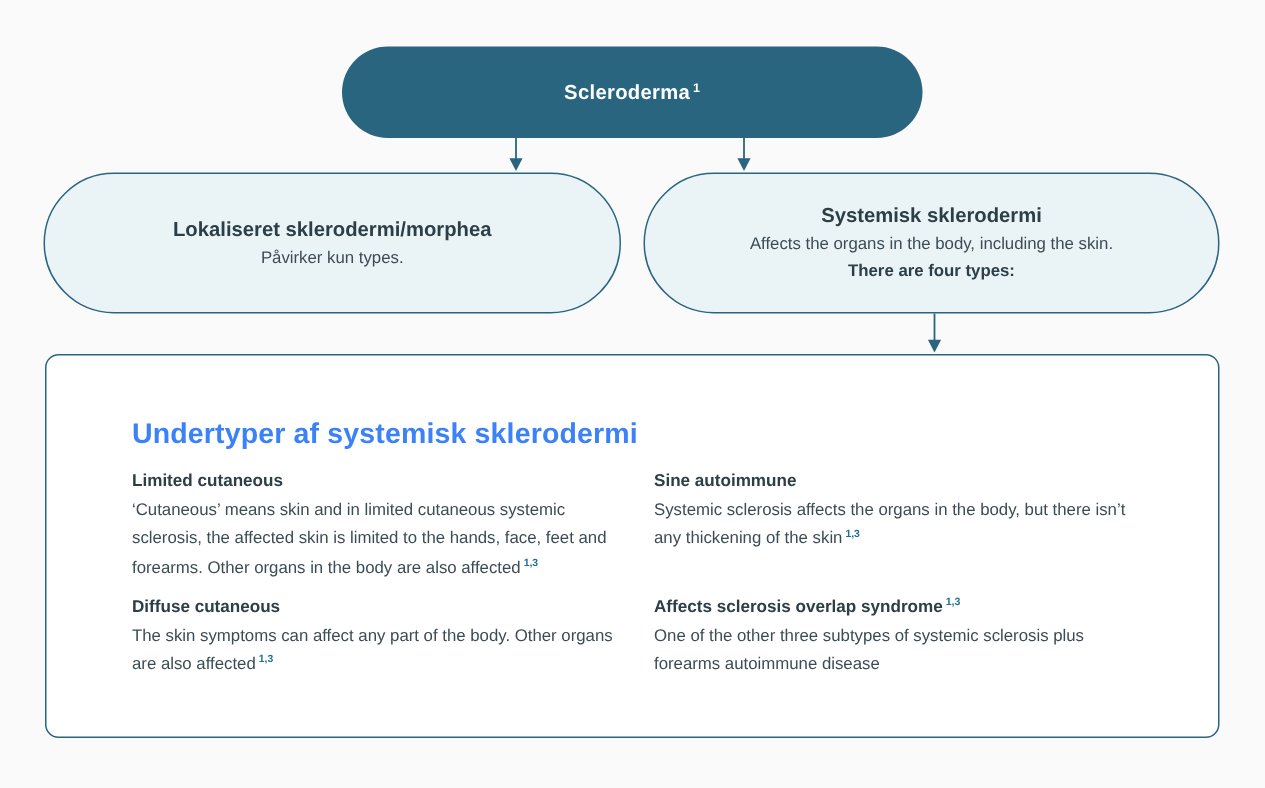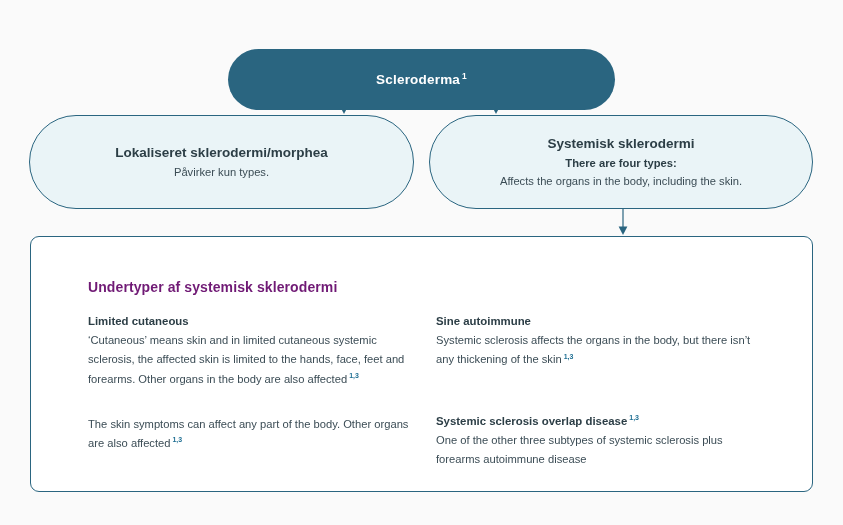--- a/index.html
+++ b/index.html
@@ -28,21 +28,21 @@
     display: flex;
     flex-direction: column;
     align-items: center;
     justify-content: center;
     text-align: center;
   }
 
   
   #root-node {
     left: 228px;
-    top: 49px;
+    top: 31px;
     width: 387px;
     height: 61px;
     background: #2a6580;
     color: #ffffff;
   }
   #root-node .node-title {
     font-size: 13.5px;
     font-weight: bold;
     letter-spacing: 0.2px;
   }
@@ -108,34 +108,34 @@
     height: 256px;
     box-sizing: border-box;
     background: #ffffff;
     border: 1.6px solid #2a6580;
     border-radius: 9px;
   }
   #panel-heading {
     position: absolute;
     left: 57px;
     top: 42px;
-    font-size: 14px;
-    font-weight: bold;
-    color: #701a75;
+    font-size: 19px;
+    font-weight: bold;
+    color: #3b82f6;
     letter-spacing: 0.1px;
   }
   .subtype-grid {
     position: absolute;
     left: 57px;
     top: 78px;
     width: 700px;
     display: grid;
     grid-template-columns: 348px 352px;
     grid-auto-rows: auto;
-    row-gap: 26px;
+    row-gap: 10px;
   }
   .subtype-block {
     max-width: 330px;
   }
   .subtype-title {
     font-size: 11.4px;
     font-weight: bold;
     color: #2c3e46;
     margin-bottom: 4px;
   }
@@ -177,22 +177,22 @@
     </div>
   </div>
 
   <div class="pill branch-node" id="localized-node">
     <div class="node-title">Lokaliseret sklerodermi/morphea</div>
     <div class="node-sub">Påvirker kun types.</div>
   </div>
 
   <div class="pill branch-node" id="systemic-node">
     <div class="node-title">Systemisk sklerodermi</div>
+    <div class="node-sub">Affects the organs in the body, including the skin.</div>
     <div class="node-sub bold">There are four types:</div>
-    <div class="node-sub">Affects the organs in the body, including the skin.</div>
   </div>
 
   <div id="subtypes-panel">
     <div id="panel-heading">Undertyper af systemisk sklerodermi</div>
 
     <div class="subtype-grid">
 
       <div class="subtype-block">
         <div class="subtype-title">
           <span>Limited cutaneous</span>
@@ -205,28 +205,31 @@
       <div class="subtype-block">
         <div class="subtype-title">
           <span>Sine autoimmune</span>
         </div>
         <div class="subtype-body">
           <span>Systemic sclerosis affects the organs in the body, but there isn’t any thickening of the skin</span><span class="ref ref-teal">1,3</span>
         </div>
       </div>
 
       <div class="subtype-block">
+        <div class="subtype-title">
+          <span>Diffuse cutaneous</span>
+        </div>
         <div class="subtype-body">
           <span>The skin symptoms can affect any part of the body. Other organs are also affected</span><span class="ref ref-teal">1,3</span>
         </div>
       </div>
 
       <div class="subtype-block">
         <div class="subtype-title">
-          <span>Systemic sclerosis overlap disease</span><span class="ref ref-teal">1,3</span>
+          <span>Affects sclerosis overlap syndrome</span><span class="ref ref-teal">1,3</span>
         </div>
         <div class="subtype-body">
           <span>One of the other three subtypes of systemic sclerosis plus forearms autoimmune disease</span>
         </div>
       </div>
 
     </div>
   </div>
 
 </div>

